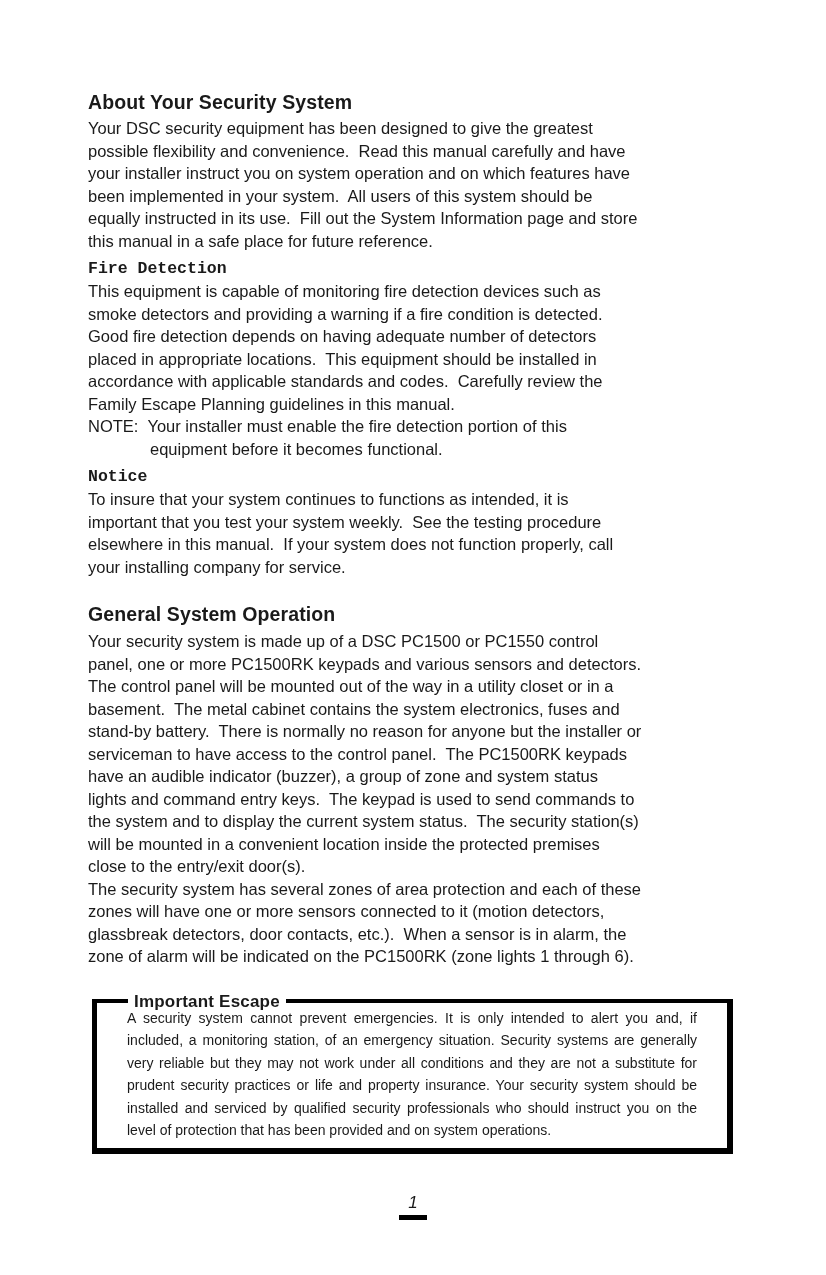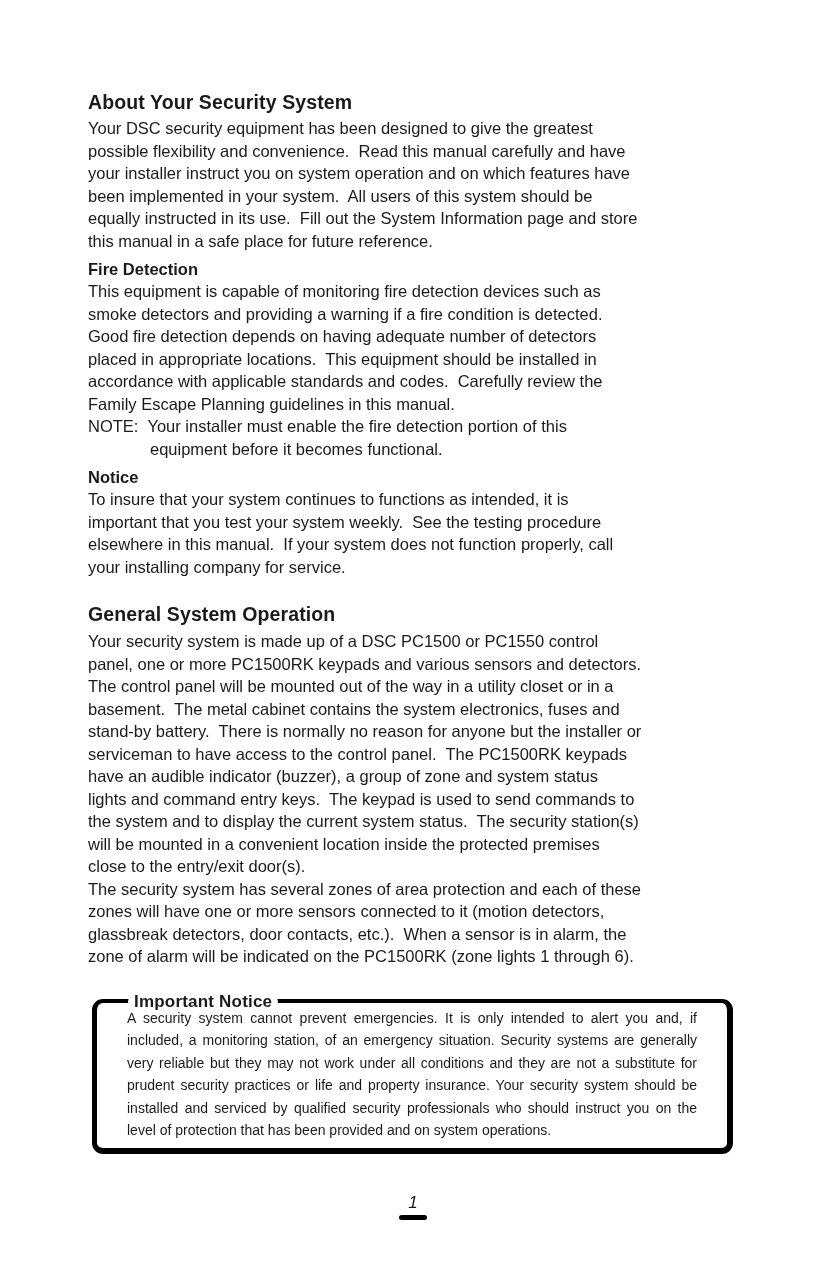--- a/index.html
+++ b/index.html
@@ -1,15 +1,15 @@
 <!DOCTYPE html>
 <html><head>
 <meta charset="utf-8">
 <style>
-  * { box-sizing: border-box; border-radius: 11px; }
+  * { box-sizing: border-box; }
   html, body { margin: 0; padding: 0; background: #ffffff; }
   .page {
     position: relative;
     width: 826px;
     height: 1275px;
     background: #ffffff;
     color: #1a1a1a;
     font-family: "Liberation Sans", "DejaVu Sans", sans-serif;
     padding: 90px 40px 0 88px;
     overflow: hidden;
@@ -20,20 +20,21 @@
     line-height: 24px;
     margin: 0 0 3px 0;
     letter-spacing: 0.1px;
   }
   .h1.general { margin-top: 24px; margin-bottom: 4px; }
   .h2 {
     font-size: 16.5px;
     font-weight: 700;
     line-height: 22px;
     margin: 6px 0 0 0;
+    font-family: Liberation Mono, monospace;
   }
   .para {
     font-size: 16.5px;
     line-height: 22.5px;
     margin: 0;
     width: 692px;
     white-space: pre-wrap;
   }
   .note {
     font-size: 16.5px;
@@ -130,21 +131,21 @@
 lights and command entry keys.  The keypad is used to send commands to
 the system and to display the current system status.  The security station(s)
 will be mounted in a convenient location inside the protected premises
 close to the entry/exit door(s).</p>
   <p class="para">The security system has several zones of area protection and each of these
 zones will have one or more sensors connected to it (motion detectors,
 glassbreak detectors, door contacts, etc.).  When a sensor is in alarm, the
 zone of alarm will be indicated on the PC1500RK (zone lights 1 through 6).</p>
 
   <div class="notice-box">
-    <div class="notice-title">Important Notice</div>
+    <div class="notice-title">Important Escape</div>
     <p class="notice-body">A security system cannot prevent emergencies.  It is only intended to alert you and, if included, a monitoring station, of an emergency situation.  Security systems are generally very reliable but they may not work under all conditions and they are not a substitute for prudent security practices or life and property insurance.  Your security system should be installed and serviced by qualified security professionals who should instruct you on the level of protection that has been provided and on system operations.</p>
   </div>
 
   <div class="footer">
     <span class="page-num">1</span>
     <div class="page-num-rule"></div>
   </div>
 
 </div>
 

